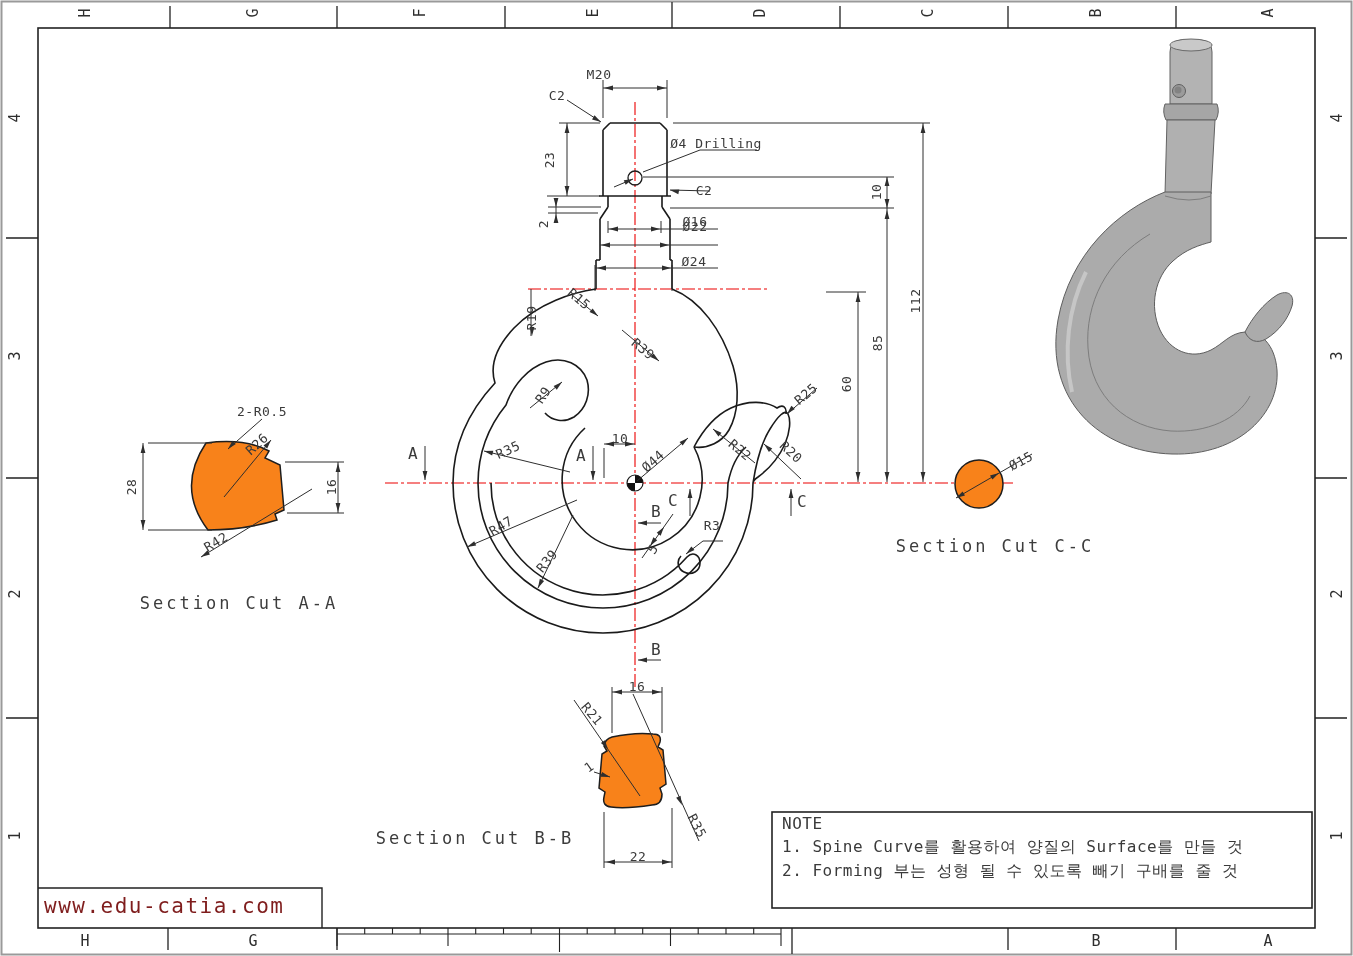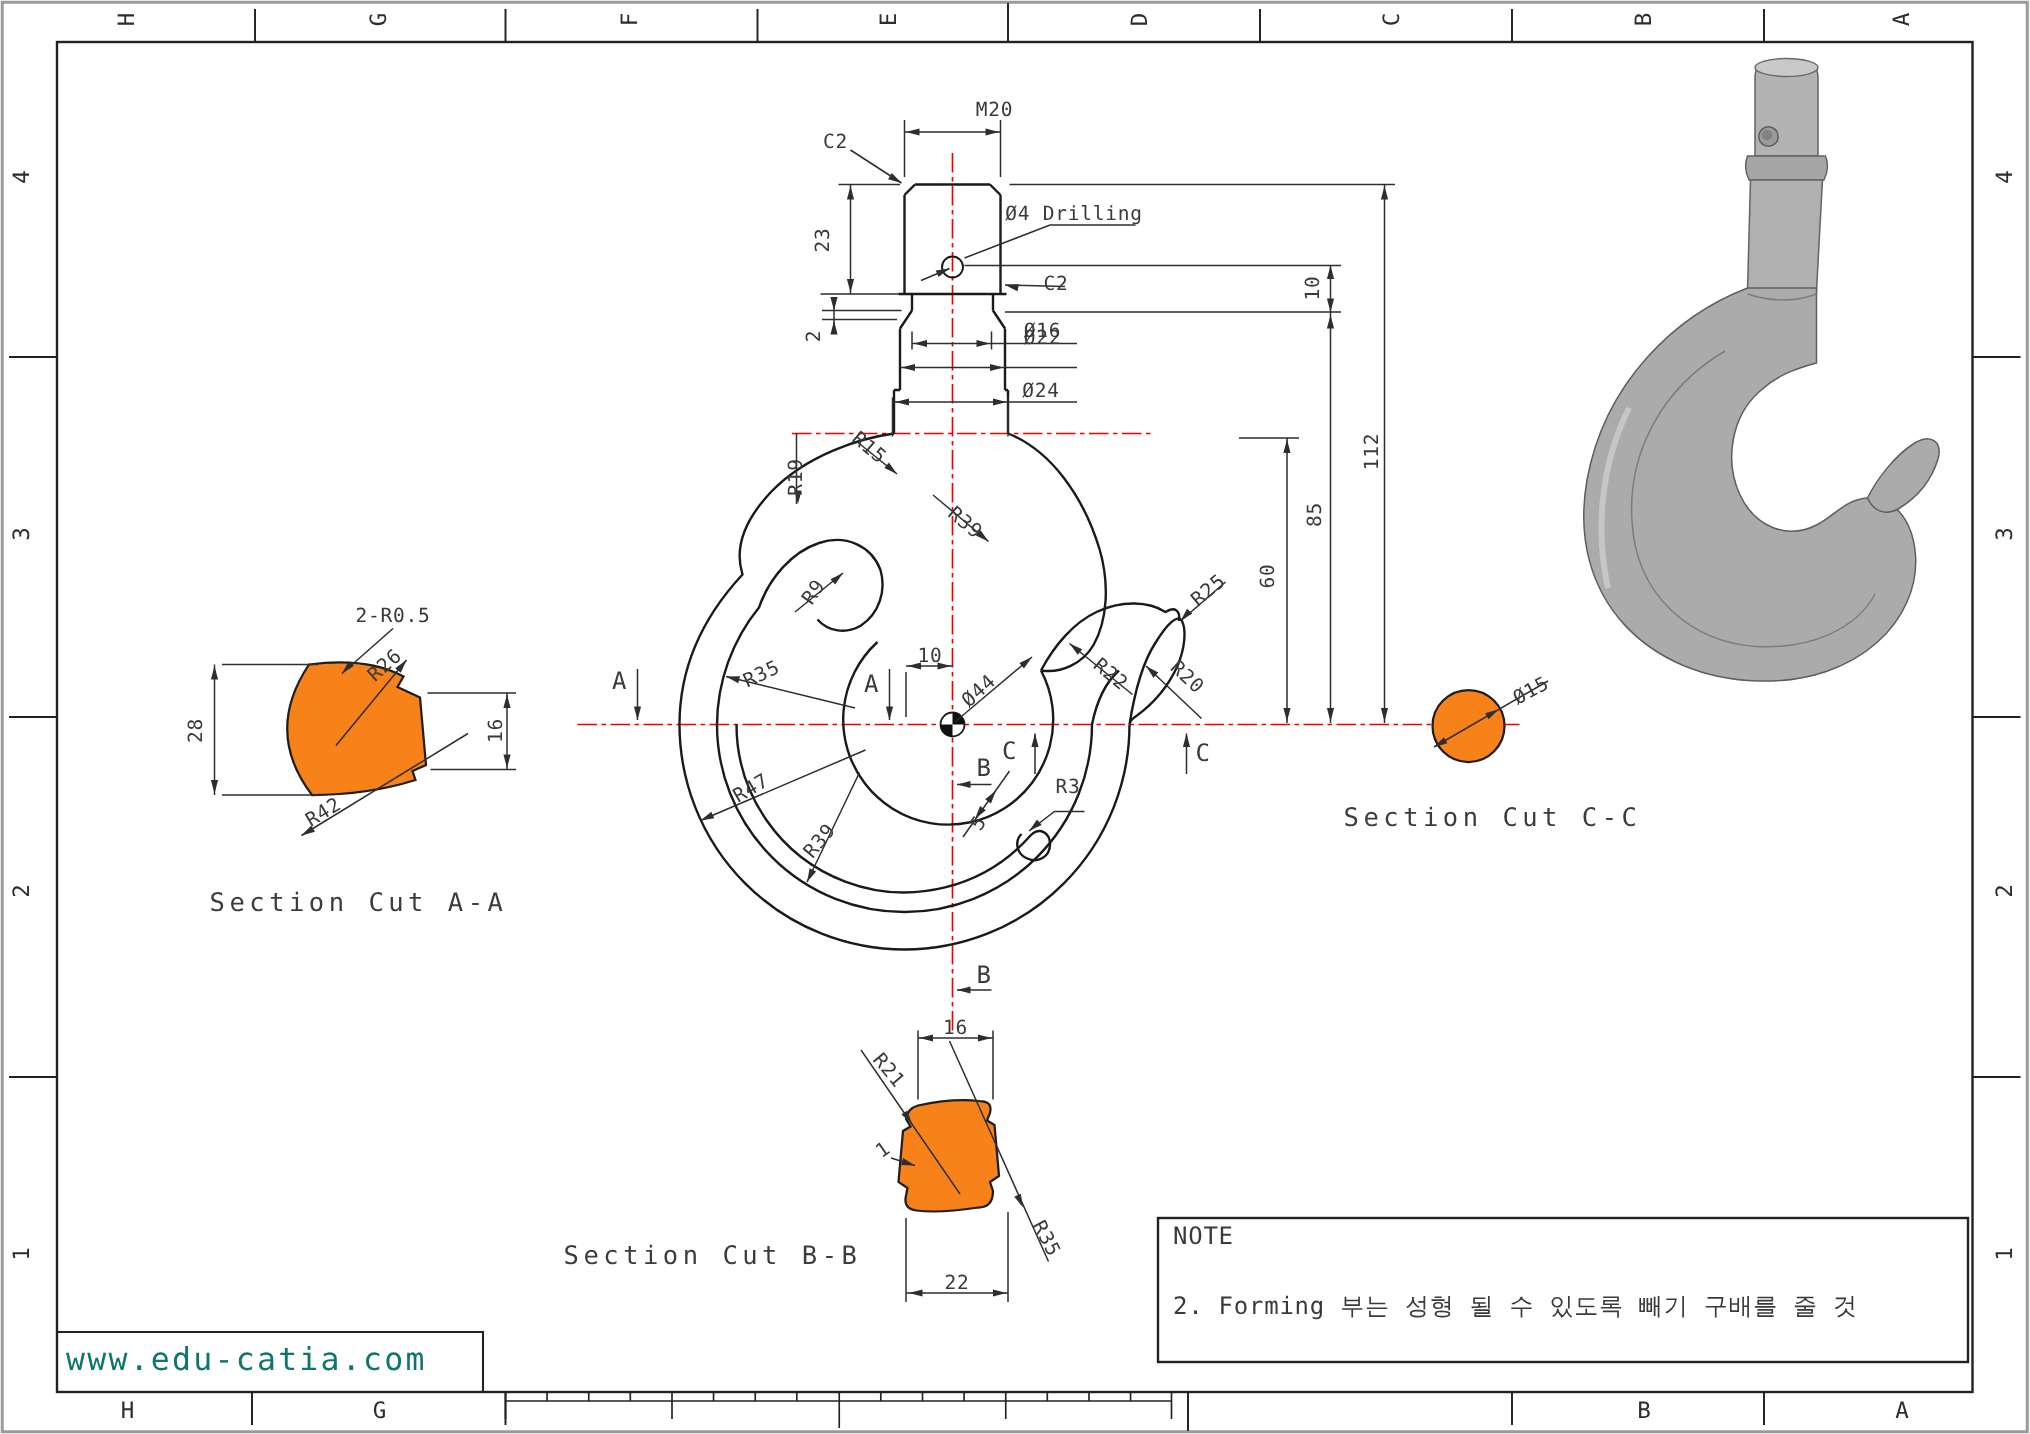--- a/index.html
+++ b/index.html
@@ -14,21 +14,21 @@
   }
   .cap{font-size:17px;letter-spacing:3px;color:#3c3c3c;}
   .grid-lbl{font-size:15px;color:#2d2d2d;letter-spacing:0;}
   .note-t{
     position:absolute;font-size:16px;color:#3a3a3a;white-space:nowrap;
     letter-spacing:.5px;line-height:1;
   }
   .note-title{font-size:16px;}
   .site{
     position:absolute;left:44px;top:894px;font-size:21px;letter-spacing:1.5px;
-    color:#0f766e;white-space:nowrap;
+    color:#7f1d1d;white-space:nowrap;
   }
 </style>
 </head>
 <body>
 
 <div class="sheet">
 
 <svg width="1353" height="956" viewBox="0 0 1353 956">
   <defs>
     <path id="ah" d="M0,0 L9,2.4 L9,-2.4 Z" fill="#2e2e2e"></path>
@@ -243,21 +243,21 @@
 
 <div class="lbl grid-lbl" style="left:15px;top:118px;transform:translate(-50%,-50%) rotate(-90deg)">4</div>
 <div class="lbl grid-lbl" style="left:15px;top:356px;transform:translate(-50%,-50%) rotate(-90deg)">3</div>
 <div class="lbl grid-lbl" style="left:15px;top:594px;transform:translate(-50%,-50%) rotate(-90deg)">2</div>
 <div class="lbl grid-lbl" style="left:15px;top:836px;transform:translate(-50%,-50%) rotate(-90deg)">1</div>
 <div class="lbl grid-lbl" style="left:1337px;top:118px;transform:translate(-50%,-50%) rotate(-90deg)">4</div>
 <div class="lbl grid-lbl" style="left:1337px;top:356px;transform:translate(-50%,-50%) rotate(-90deg)">3</div>
 <div class="lbl grid-lbl" style="left:1337px;top:594px;transform:translate(-50%,-50%) rotate(-90deg)">2</div>
 <div class="lbl grid-lbl" style="left:1337px;top:836px;transform:translate(-50%,-50%) rotate(-90deg)">1</div>
 
-<div class="lbl" style="left:663px;top:74px">M20</div>
+<div class="lbl" style="left:599px;top:74px">M20</div>
 <div class="lbl" style="left:557px;top:95px">C2</div>
 <div class="lbl" style="left:716px;top:143px">Ø4 Drilling</div>
 <div class="lbl" style="left:704px;top:190px">C2</div>
 <div class="lbl" style="left:549px;top:160px;transform:translate(-50%,-50%) rotate(-90deg)">23</div>
 <div class="lbl" style="left:543px;top:224px;transform:translate(-50%,-50%) rotate(-90deg)">2</div>
 <div class="lbl" style="left:695px;top:221px">Ø16</div>
 <div class="lbl" style="left:695px;top:226px">Ø22</div>
 <div class="lbl" style="left:694px;top:261px">Ø24</div>
 <div class="lbl" style="left:579px;top:299px;transform:translate(-50%,-50%) rotate(40deg)">R15</div>
 <div class="lbl" style="left:531px;top:318px;transform:translate(-50%,-50%) rotate(-90deg)">R19</div>
@@ -295,17 +295,18 @@
 <div class="lbl" style="left:592px;top:714px;transform:translate(-50%,-50%) rotate(50deg)">R21</div>
 <div class="lbl" style="left:589px;top:767px;transform:translate(-50%,-50%) rotate(-35deg)">1</div>
 <div class="lbl" style="left:697px;top:826px;transform:translate(-50%,-50%) rotate(62deg)">R35</div>
 <div class="lbl" style="left:638px;top:856px">22</div>
 <div class="lbl cap" style="left:475px;top:838px">Section Cut B-B</div>
 
 <div class="lbl" style="left:1021px;top:461px;transform:translate(-50%,-50%) rotate(-28deg)">Ø15</div>
 <div class="lbl cap" style="left:995px;top:546px">Section Cut C-C</div>
 
 <div class="note-t note-title" style="left:782px;top:816px">NOTE</div>
+<div class="note-t" style="left:782px;top:839px">1. Spine Curve를 활용하여 양질의 Surface를 만들 것</div>
 <div class="note-t" style="left:782px;top:863px">2. Forming 부는 성형 될 수 있도록 빼기 구배를 줄 것</div>
 
 <div class="site">www.edu-catia.com</div>
 
 </div>
 
 </body></html>

